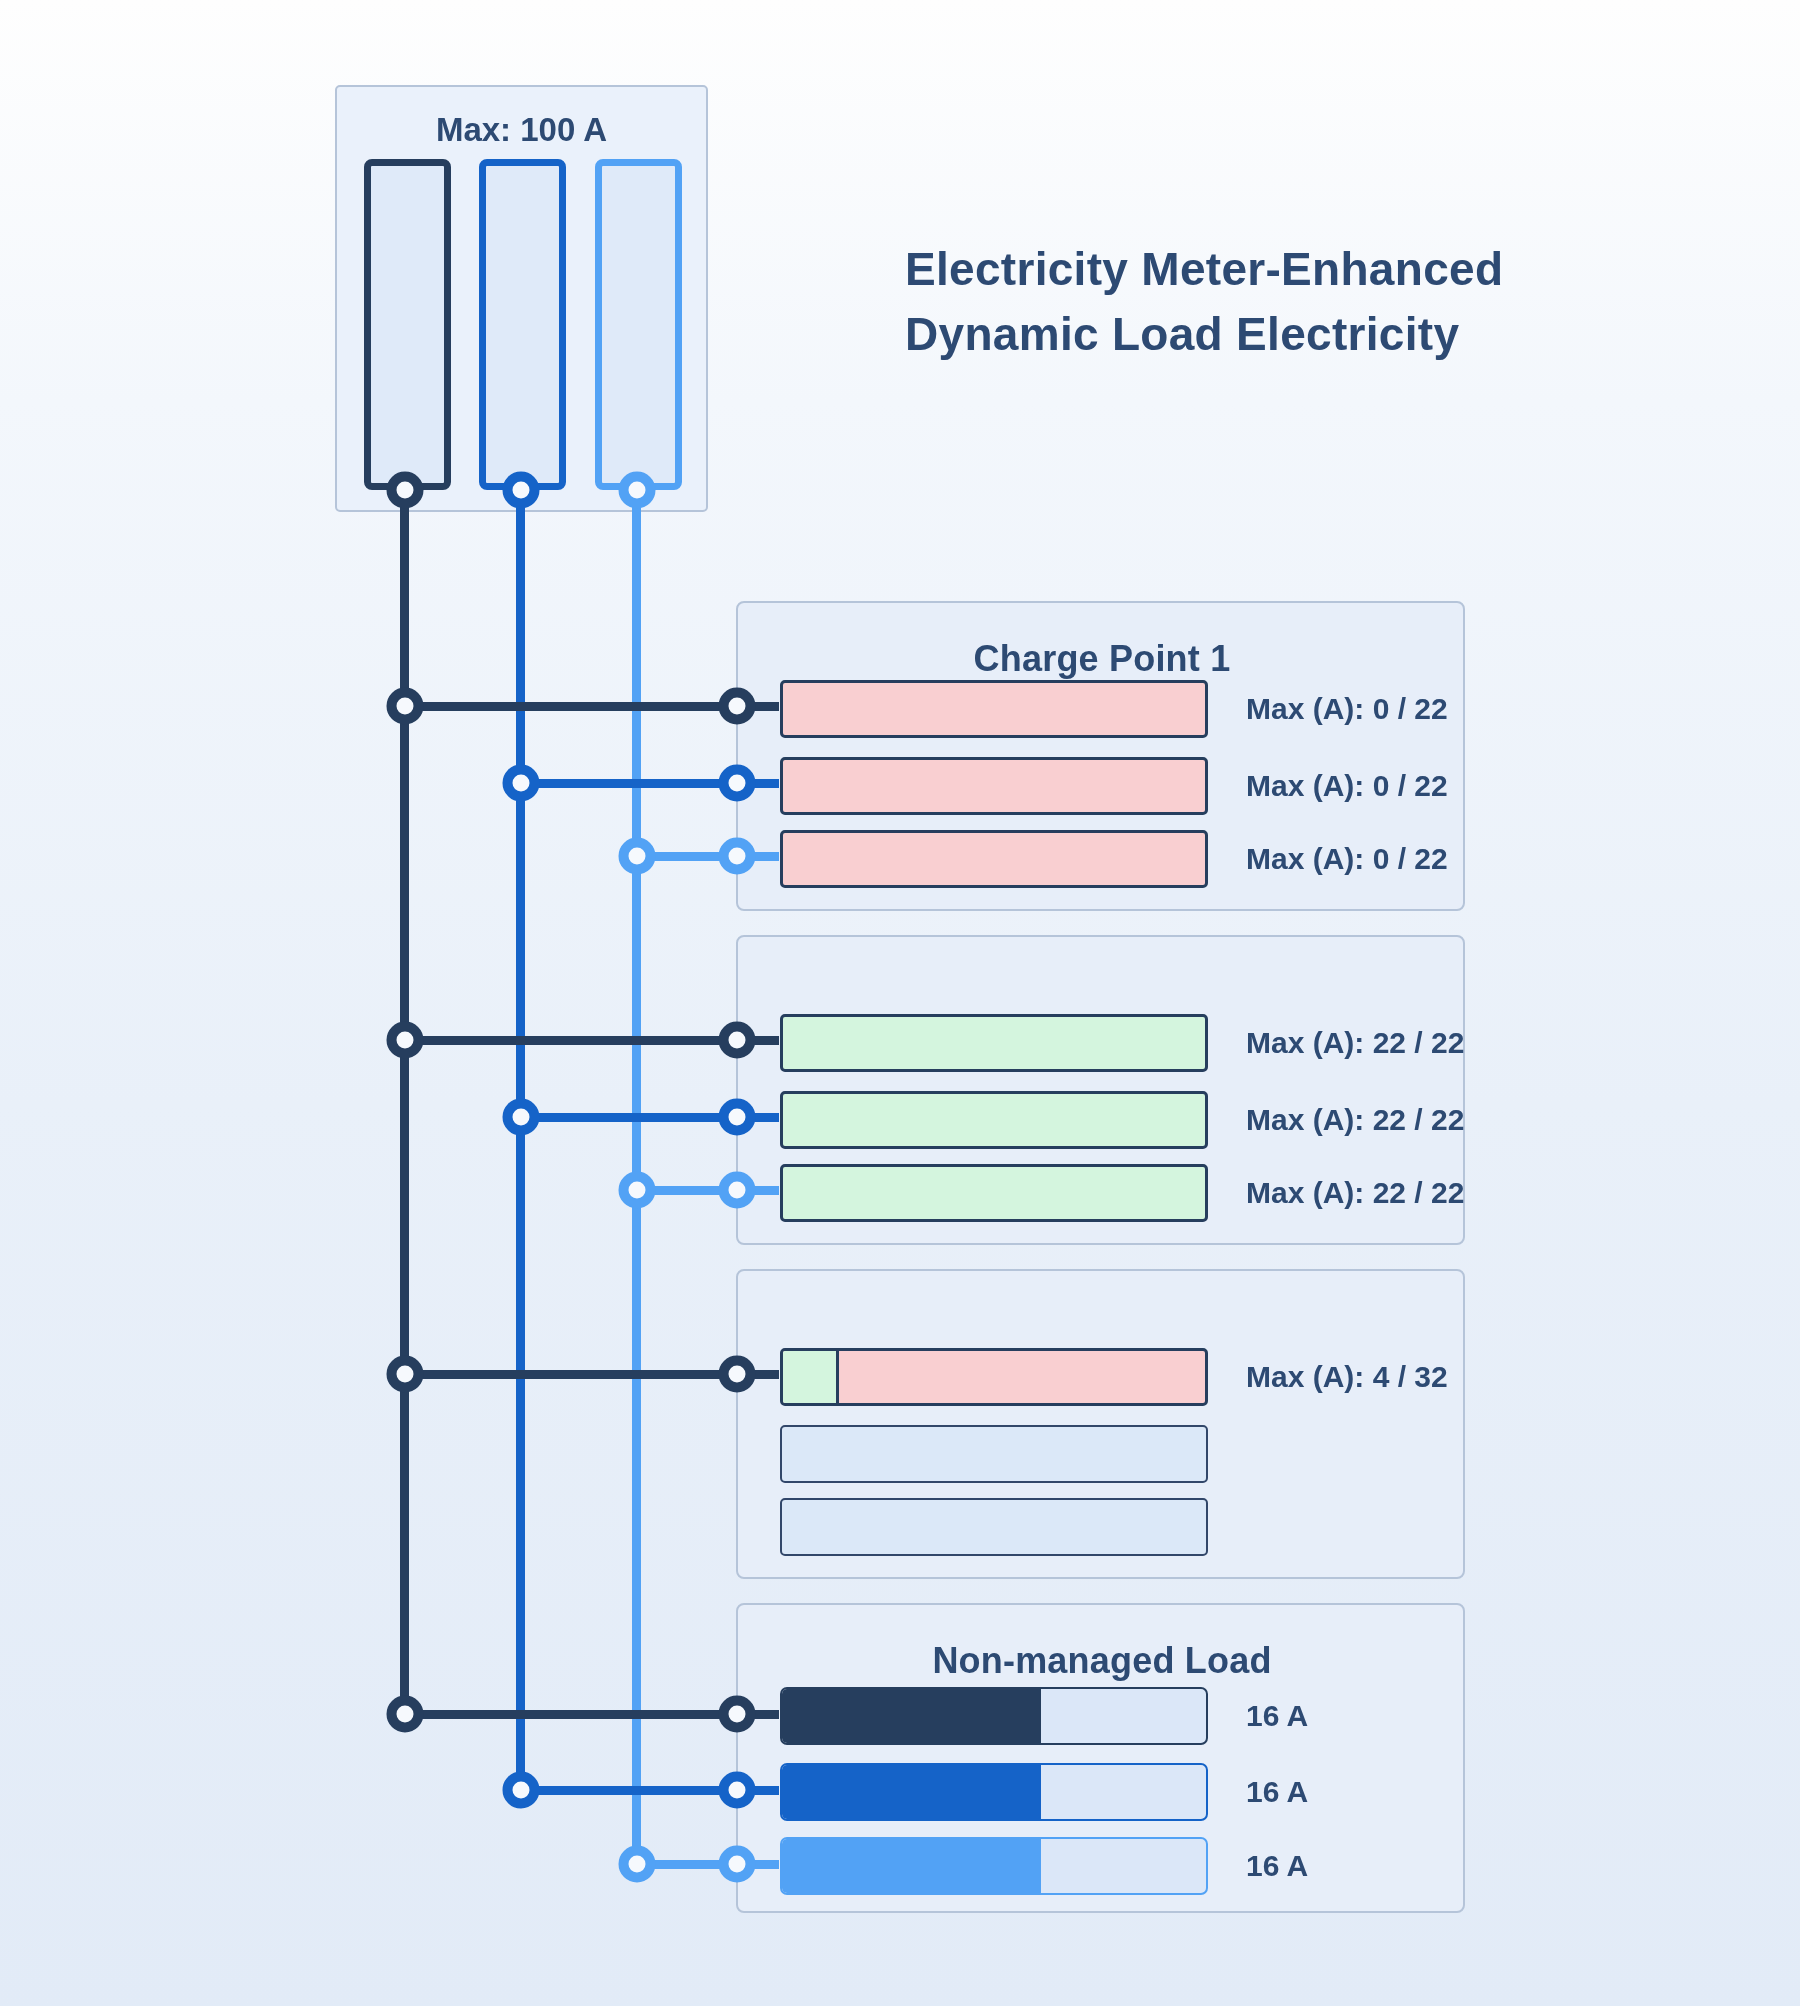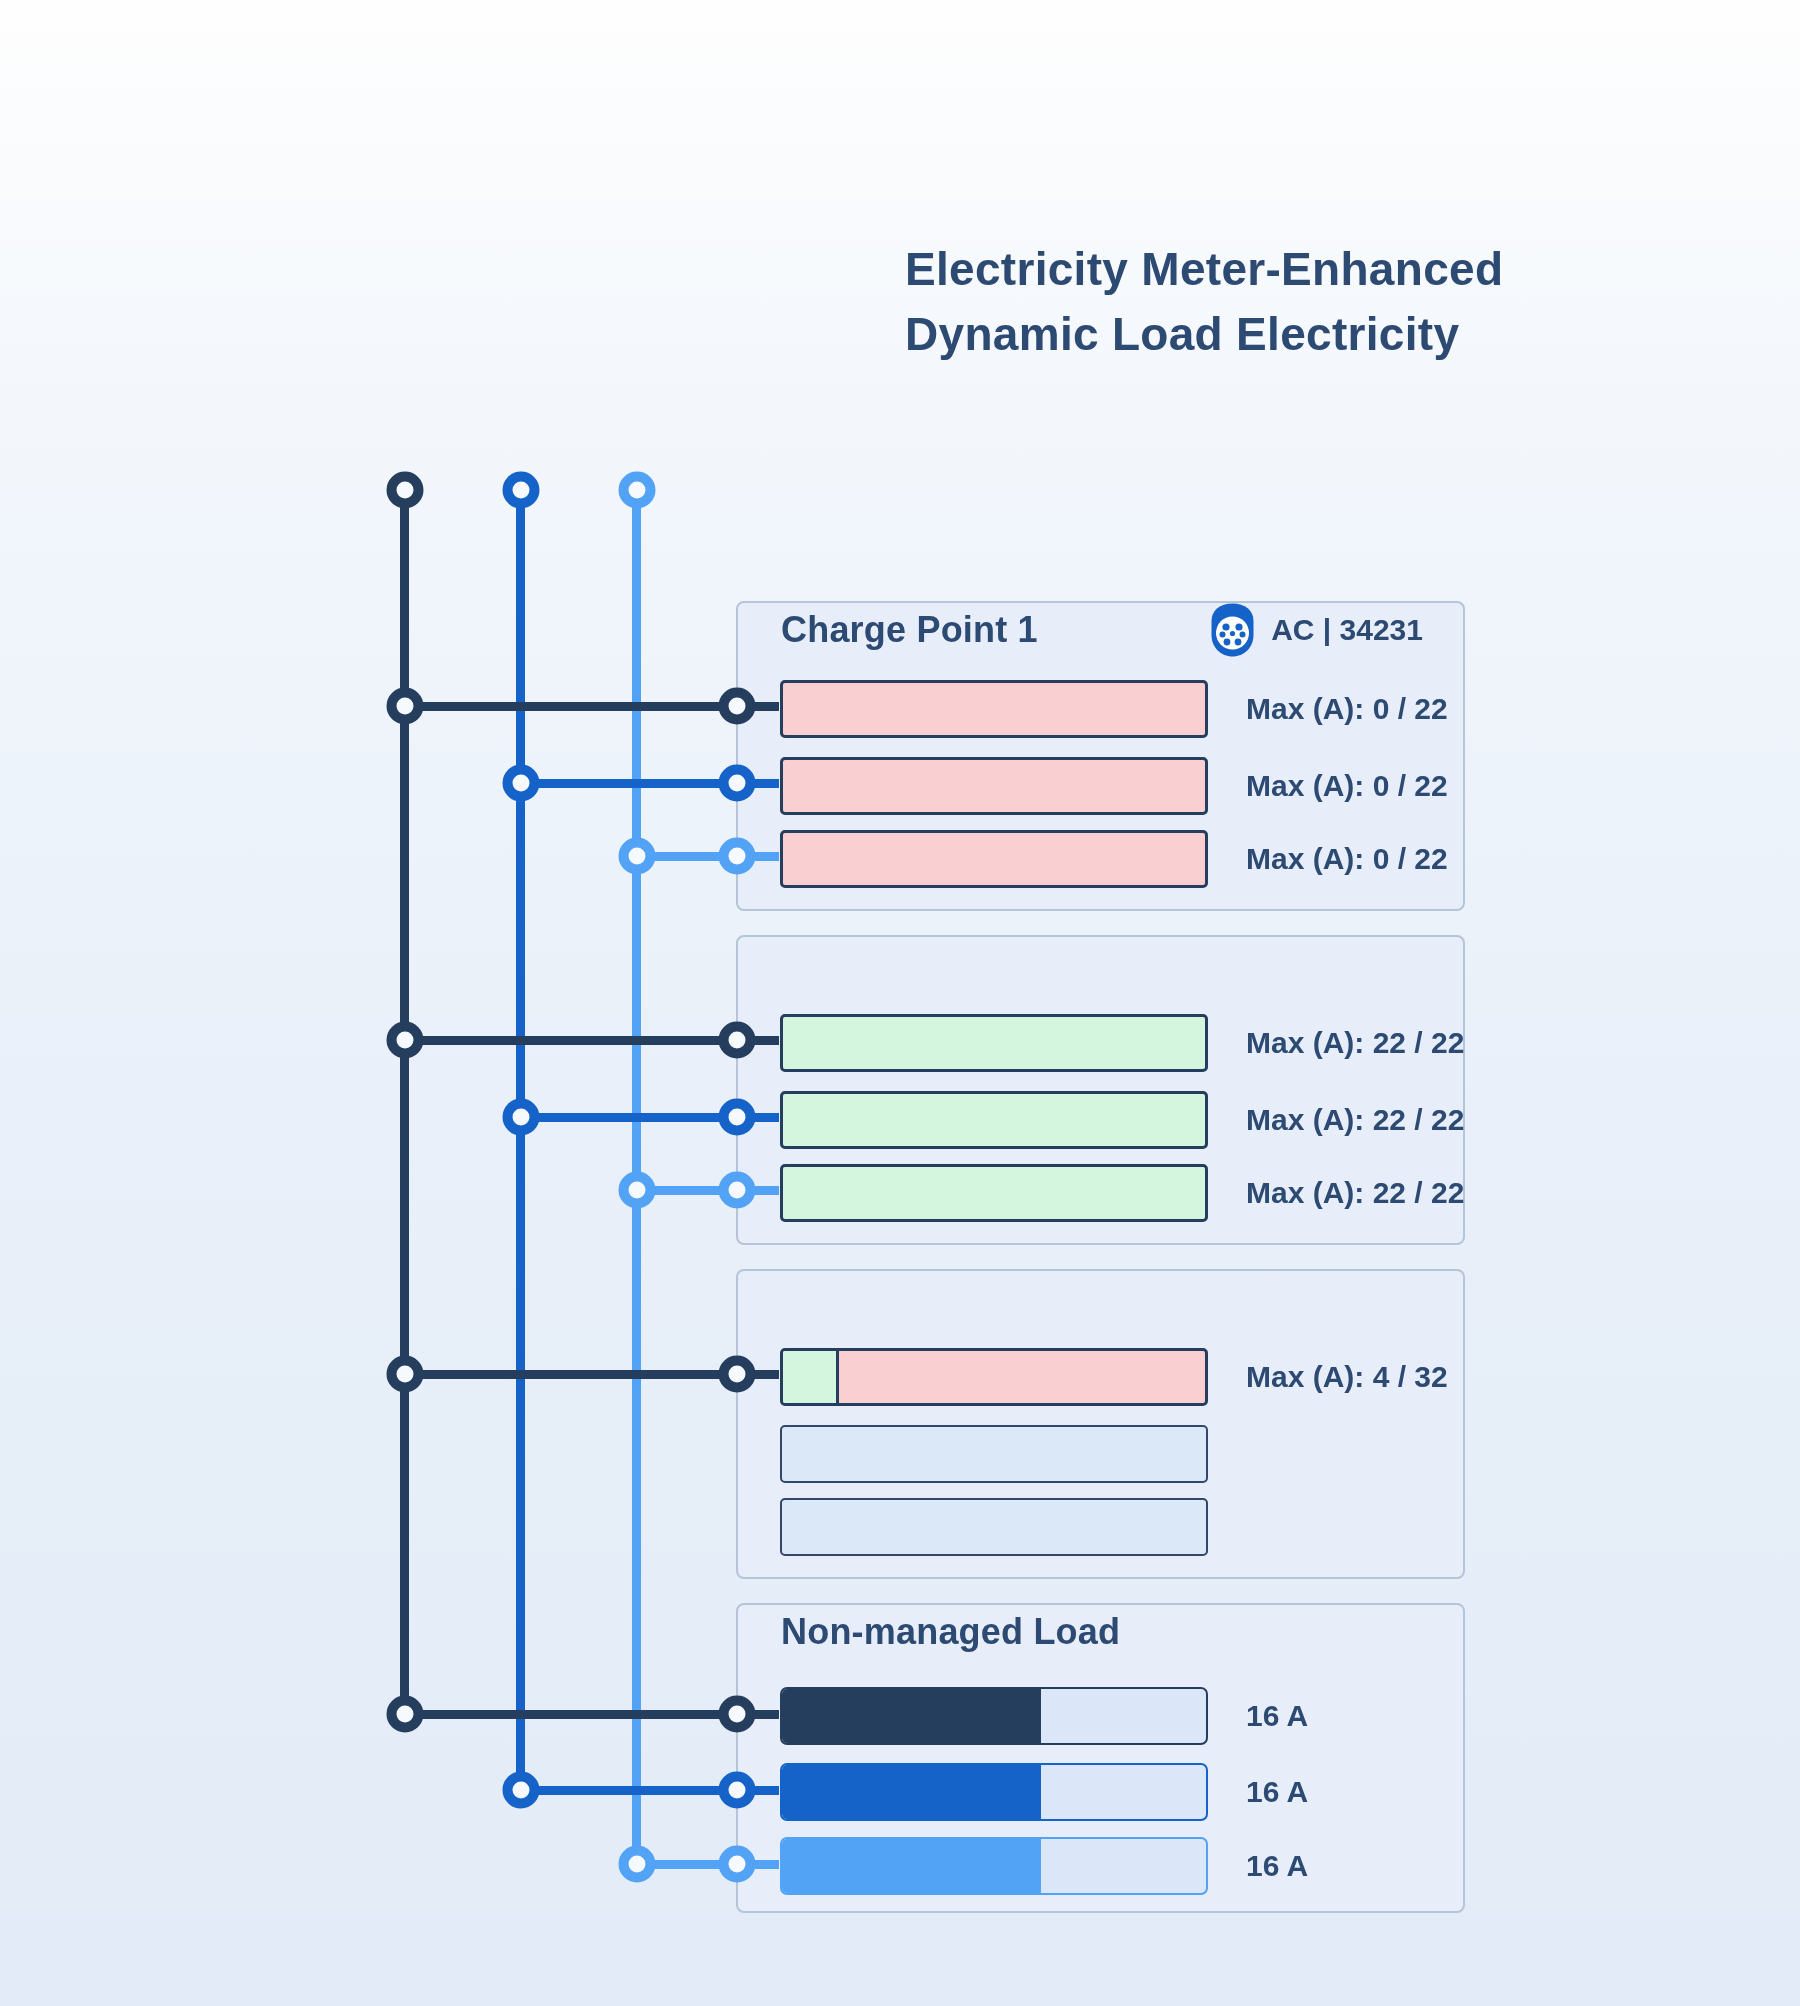--- a/index.html
+++ b/index.html
@@ -25,22 +25,22 @@
   .ph2c{background:var(--blue);}
   .ph3c{background:var(--sky);}
   .node{position:absolute;width:37px;height:37px;box-sizing:border-box;border-radius:50%;
     background:#f6f9fd;border:10px solid;transform:translate(-50%,-50%);z-index:3;}
   .node.ph1{border-color:var(--navy);}
   .node.ph2{border-color:var(--blue);}
   .node.ph3{border-color:var(--sky);}
   
   .card{position:absolute;left:736px;width:729px;height:310px;box-sizing:border-box;
     background:var(--card_bg);border:2px solid var(--card_border);border-radius:8px;z-index:1;}
-  .card-header{position:absolute;left:43px;right:40px;top:3px;height:48px;
-    display:flex;justify-content:space-between;align-items:center;}
+  .card-header{position:absolute;left:43px;right:40px;top:35px;height:48px;
+    display:flex;justify-content:space-between;align-items:center;flex-direction:column;}
   .card-title{font-size:36px;font-weight:800;color:var(--text);letter-spacing:.2px;}
   .connector{display:flex;align-items:center;gap:16px;}
   .connector-label{font-size:30px;font-weight:700;color:var(--text);white-space:nowrap;}
   .row{position:absolute;left:42px;width:660px;height:58px;}
   .bar{position:absolute;left:0;top:0;width:428px;height:58px;box-sizing:border-box;border-radius:5px;}
   .bar.blocked{background:var(--pink);border:3px solid var(--navy);}
   .bar.active{background:var(--green);border:3px solid var(--navy);}
   .bar.split{background:var(--pink);border:3px solid var(--navy);overflow:hidden;}
   .split-fill{position:absolute;left:0;top:0;bottom:0;background:var(--green);border-right:3px solid var(--navy);}
   .bar.inactive{background:var(--empty);border:2px solid #32476a;}
@@ -58,20 +58,26 @@
 </head>
 <body>
 
 <div class="canvas">
 
   <div class="main-title">
     <div>Electricity Meter-Enhanced</div>
     <div>Dynamic Load Electricity</div>
   </div>
 
+  <div class="meter-box">
+    <div class="meter-label">Max: 100 A</div>
+    <div class="meter-bar ph1"></div>
+    <div class="meter-bar ph2"></div>
+    <div class="meter-bar ph3"></div>
+  </div>
 
   <div class="vline ph1c" style="left:400px;height:1224px;"></div>
   <div class="vline ph2c" style="left:516px;height:1300px;"></div>
   <div class="vline ph3c" style="left:632px;height:1374px;"></div>
 
   <div class="hwire ph1c" style="left:401px;top:702px;width:378px;"></div>
   <div class="hwire ph2c" style="left:517px;top:779px;width:262px;"></div>
   <div class="hwire ph3c" style="left:633px;top:852px;width:146px;"></div>
 
   <div class="hwire ph1c" style="left:401px;top:1036px;width:378px;"></div>

